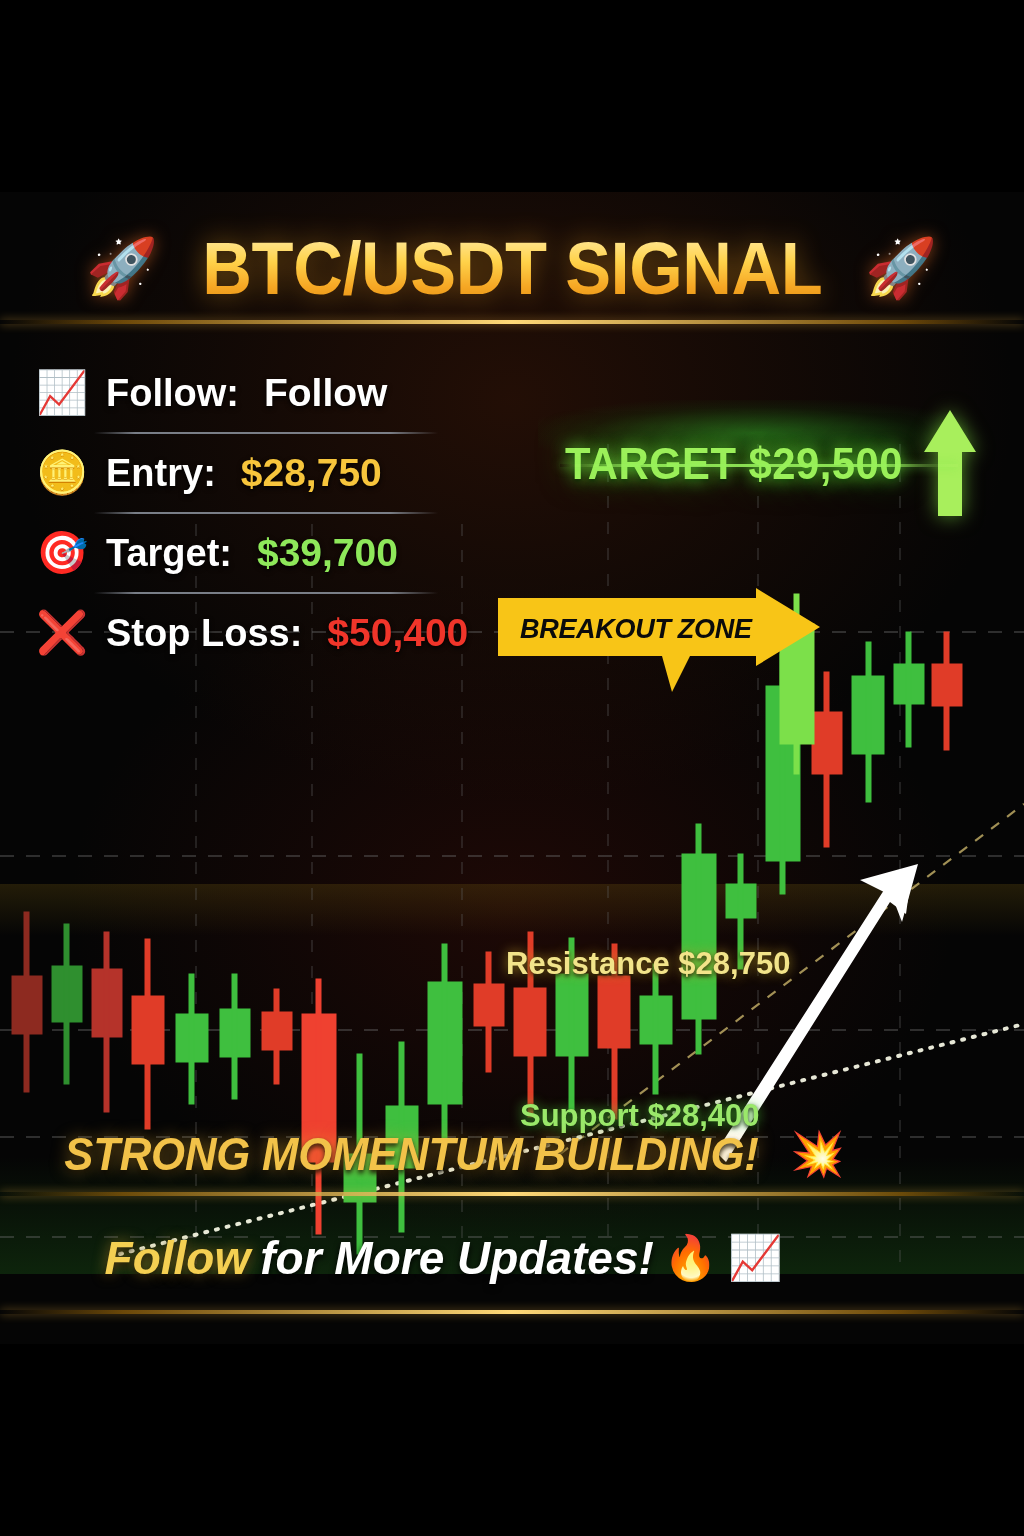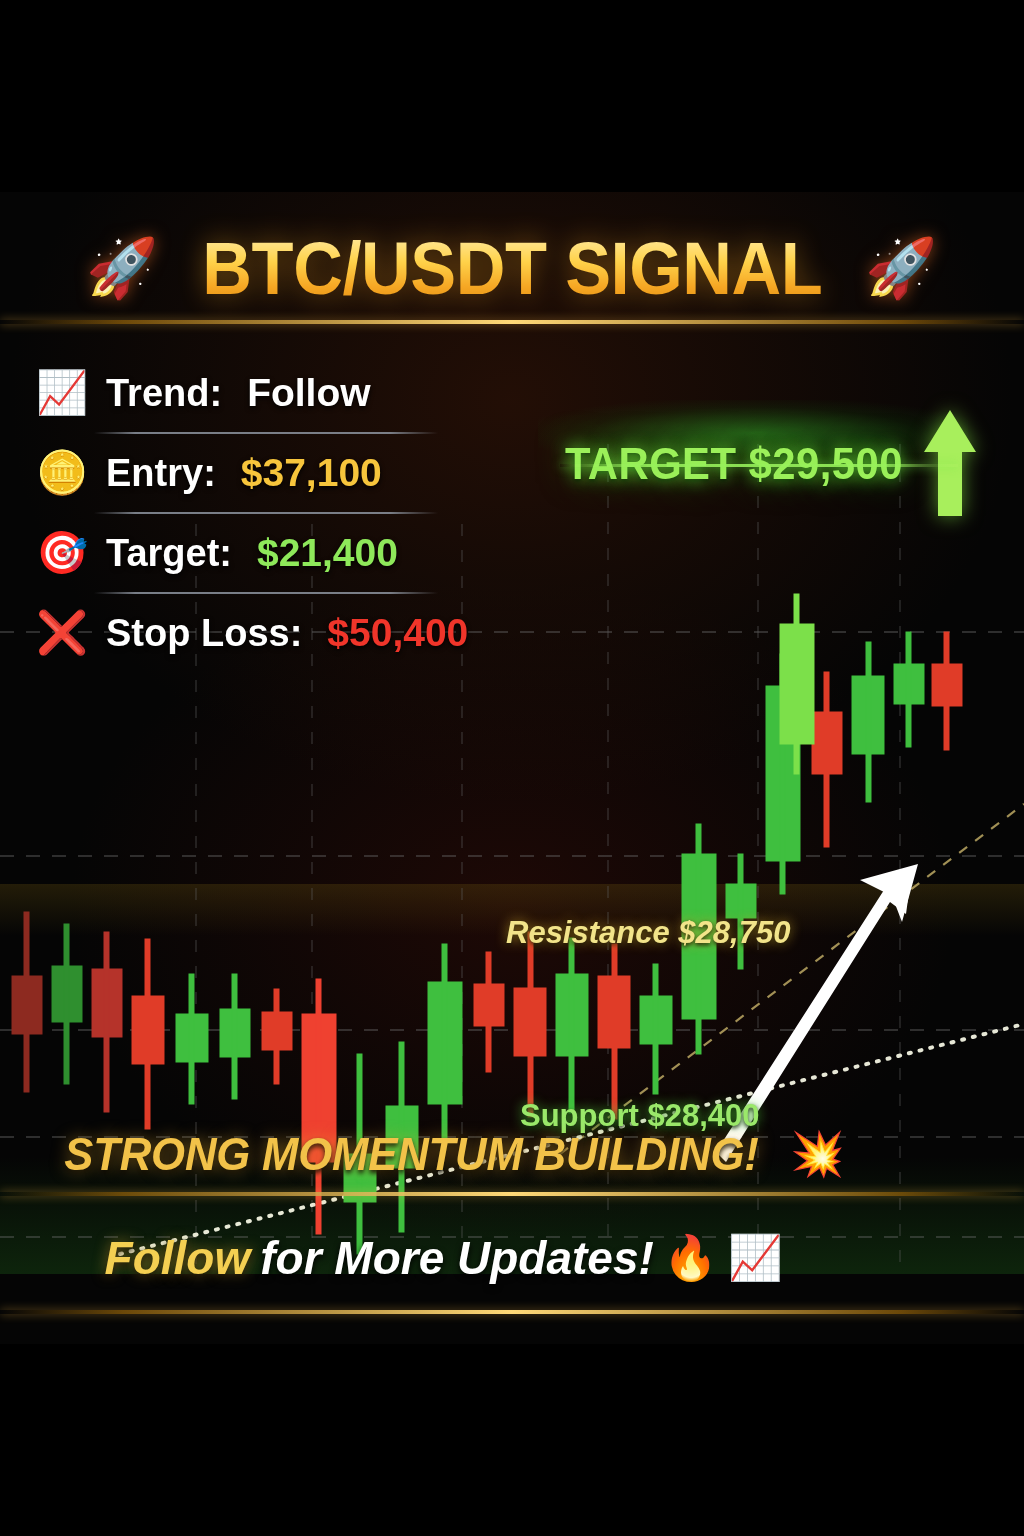--- a/index.html
+++ b/index.html
@@ -95,23 +95,22 @@
     font-size:27px; font-weight:bold; font-style:italic; color:#0b0b0b;
     letter-spacing:-.3px; white-space:nowrap;
   }
 
   
   .lvl-label{
     position:absolute; z-index:7; font-size:31px; font-weight:bold;
     white-space:nowrap;
   }
   #resistance-label{
-    left:506px; top:723px; color:#f2e48a;
+    left:506px; top:754px; color:#f2e48a;
     text-shadow:0 0 12px rgba(200,160,40,.8),0 2px 4px #000;
-    font-style:italic;
   }
   #support-label{
     left:520px; top:906px; color:#9ae86a;
     text-shadow:0 0 12px rgba(90,210,60,.8),0 2px 4px #000;
   }
 
   
   .momentum{
     position:absolute; left:0; top:924px; width:891px; height:76px;
     display:flex; align-items:center; justify-content:center; gap:14px; z-index:7;
@@ -316,55 +315,61 @@
           <path d="M 726 838 L 890 578 L 906 590 L 912 546 L 872 556 L 884 566 L 716 828 Z" fill="#ffffff"></path>
           <path d="M 860 556 L 918 540 L 902 598 L 892 572 Z" fill="#ffffff"></path>
         </g>
       </svg>
     </div>
 
     <div class="signal-list">
 
       <div class="signal-row">
         <span class="signal-ico">📈</span>
-        <span class="signal-label">Trend:</span>
+        <span class="signal-label">Follow:</span>
         <span class="signal-val" style="color:#ffffff">Follow</span>
       </div>
       <div class="row-sep"></div>
 
       <div class="signal-row">
         <span class="signal-ico">🪙</span>
         <span class="signal-label">Entry:</span>
-        <span class="signal-val v-gold">$37,100</span>
+        <span class="signal-val v-gold">$28,750</span>
       </div>
       <div class="row-sep"></div>
 
       <div class="signal-row">
         <span class="signal-ico">🎯</span>
         <span class="signal-label">Target:</span>
-        <span class="signal-val v-green">$21,400</span>
+        <span class="signal-val v-green">$39,700</span>
       </div>
       <div class="row-sep"></div>
 
       <div class="signal-row">
         <span class="signal-ico">❌</span>
         <span class="signal-label">Stop Loss:</span>
         <span class="signal-val v-red">$50,400</span>
       </div>
     </div>
 
     <div class="target-glow"></div>
     <div class="target-banner">
       <span class="target-text">TARGET $29,500</span>
       <svg class="up-arrow" width="56" height="112" viewBox="0 0 56 112">
         <path d="M28 2 L54 44 L40 44 L40 108 L16 108 L16 44 L2 44 Z" fill="#a8ef5c"></path>
       </svg>
     </div>
     <div class="target-underline"></div>
 
+    <div class="breakout">
+      <svg width="330" height="112" viewBox="0 0 330 112">
+        <path d="M4 10 L262 10 L262 0 L326 39 L262 78 L262 68 L196 68 L178 104 L168 68 L4 68 Z" fill="#f8c517"></path>
+      </svg>
+      <span class="breakout-text">BREAKOUT ZONE</span>
+    </div>
 
     <span class="lvl-label" id="resistance-label">Resistance $28,750</span>
     <span class="lvl-label" id="support-label">Support $28,400</span>
 
     <div class="momentum">
       <span class="momentum-text">STRONG MOMENTUM BUILDING!</span>
       <span class="momentum-ico">💥</span>
     </div>
     <div class="gold-divider" id="divider-mid"></div>
 

